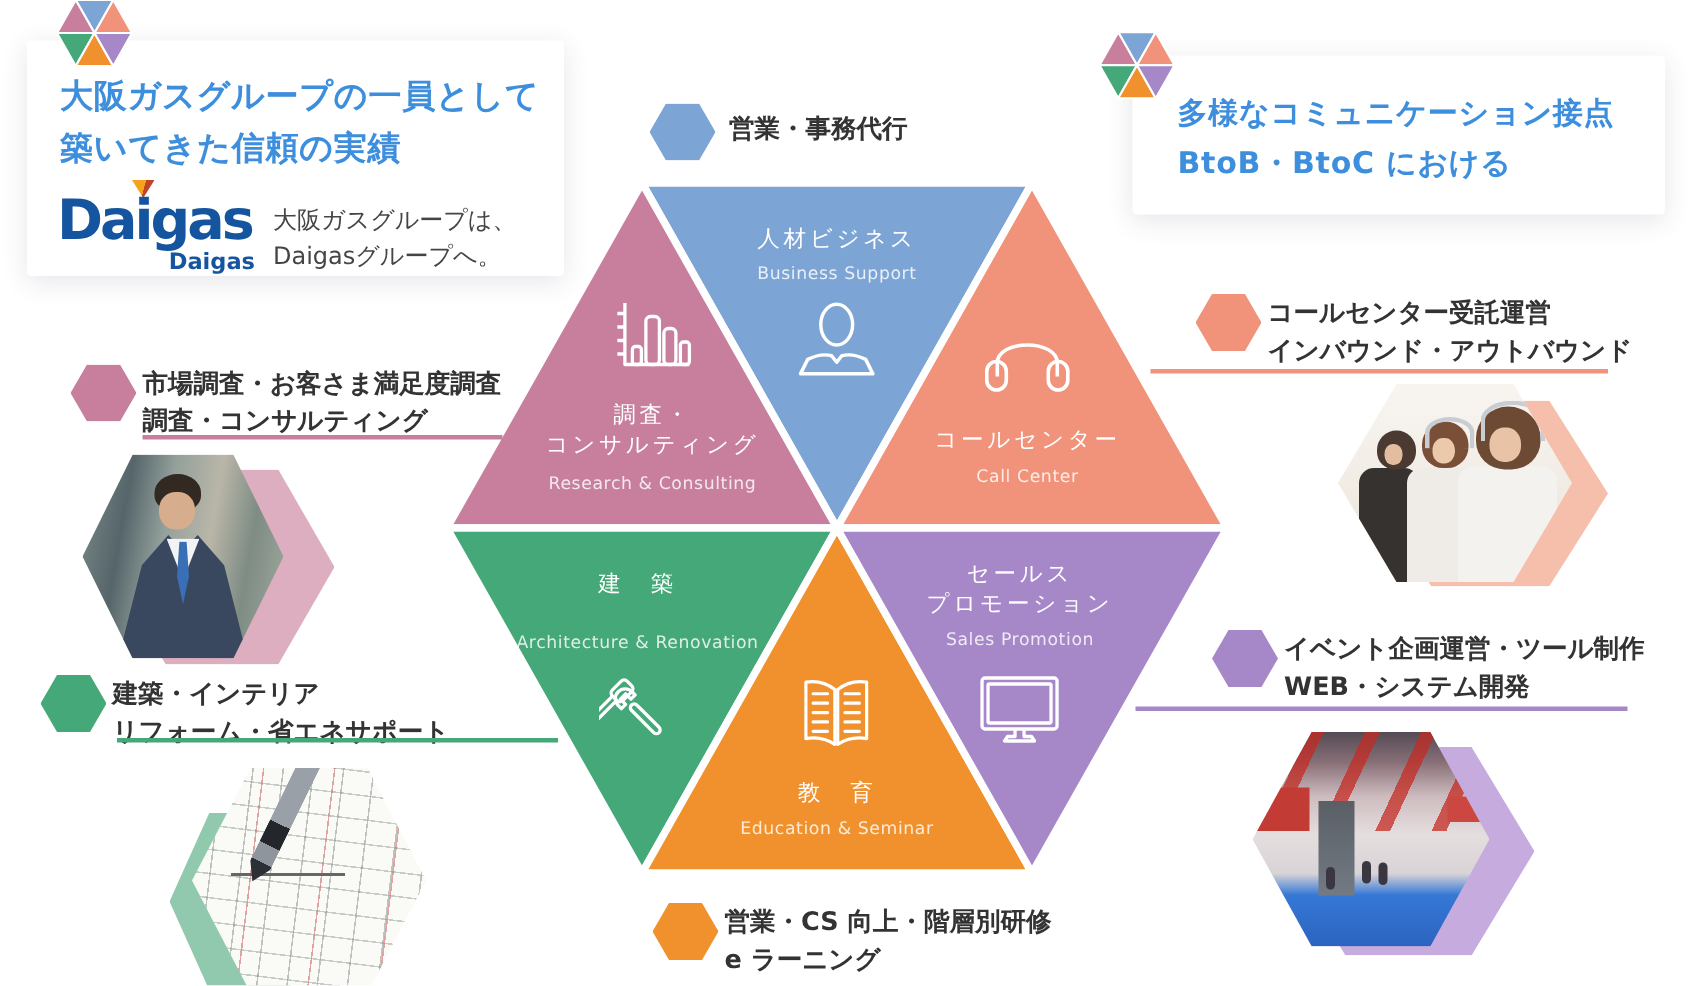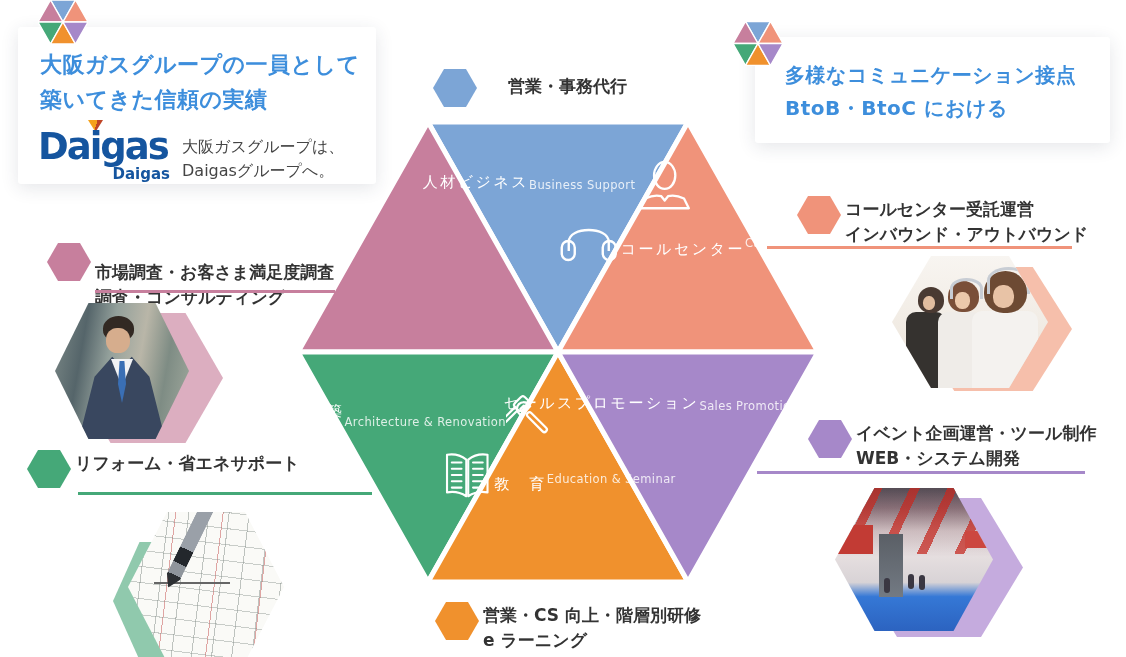--- a/index.html
+++ b/index.html
@@ -25,21 +25,21 @@
   .logo-caption{margin:0 0 2px 12px;font-size:16px;line-height:24px;color:#454545}
   
   .deco{position:absolute}
   .deco-1{left:38px;top:0}
   .deco-2{left:733px;top:21px}
   
   .hexwrap{position:absolute;left:298px;top:122px;width:520px;height:460px}
   .hexwrap svg.base{position:absolute;left:0;top:0}
   .tri-blue{fill:var(--c-blue)} .tri-pink{fill:var(--c-pink)} .tri-salmon{fill:var(--c-salmon)}
   .tri-green{fill:var(--c-green)} .tri-orange{fill:var(--c-orange)} .tri-purple{fill:var(--c-purple)}
-  .seg{position:absolute;display:flex;flex-direction:row;align-items:center;transform:translateX(-50%);
+  .seg{position:absolute;display:flex;flex-direction:column;align-items:center;transform:translateX(-50%);
        color:#fff;text-align:center;white-space:nowrap}
   .seg .jp{font-size:15px;letter-spacing:2.5px;line-height:20px}
   .seg .en{font-size:11.5px;letter-spacing:.4px;line-height:16px;color:rgba(255,255,255,.82)}
   .seg-business{left:260px;top:27px}
   .seg-research{left:137px;top:76px}
   .seg-call{left:387px;top:93px}
   .seg-architecture{left:127px;top:257px}
   .seg-education{left:260px;top:328px}
   .seg-sales{left:382px;top:250px}
   .icon svg{display:block}
@@ -167,20 +167,35 @@
       <div class="jp">人材ビジネス</div>
       <div class="en" style="margin-top:5px">Business Support</div>
       <div class="icon" style="margin-top:10px">
         <svg width="58" height="56" viewBox="0 0 60 58" fill="none" stroke="#fff" stroke-width="2.4" stroke-linejoin="round">
           <ellipse cx="30" cy="17" rx="11" ry="14"></ellipse>
           <path d="M5 51 L10 41 Q19 36.5 26.5 38.5 L30 43 L33.5 38.5 Q41 36.5 50 41 L55 51 Z"></path>
         </svg>
       </div>
     </div>
 
+    <div class="seg seg-research">
+      <div class="icon">
+        <svg width="56" height="52" viewBox="0 0 56 52" fill="none" stroke="#fff" stroke-width="2.2" stroke-linejoin="round">
+          <path d="M10 4 V45 H53"></path>
+          <path d="M10 11 H5 M10 20 H5 M10 29 H5 M10 38 H5"></path>
+          <rect x="15" y="33" width="6" height="12" rx="2"></rect>
+          <rect x="24" y="13" width="9" height="32" rx="3"></rect>
+          <rect x="36" y="21" width="8" height="24" rx="3"></rect>
+          <rect x="47" y="30" width="6" height="15" rx="2"></rect>
+        </svg>
+      </div>
+      <div class="jp" style="margin-top:16px">調査・</div>
+      <div class="jp">コンサルティング</div>
+      <div class="en" style="margin-top:8px">Research &amp; Consulting</div>
+    </div>
 
     <div class="seg seg-call">
       <div class="icon">
         <svg width="64" height="50" viewBox="0 0 64 50" fill="none" stroke="#fff" stroke-width="2.4" stroke-linejoin="round">
           <path d="M12 36 V27 C12 11 52 11 52 27 V36"></path>
           <rect x="5" y="26" width="13" height="19" rx="6.5"></rect>
           <rect x="46" y="26" width="13" height="19" rx="6.5"></rect>
         </svg>
       </div>
       <div class="jp" style="margin-top:18px">コールセンター</div>
@@ -225,26 +240,26 @@
         <svg width="58" height="48" viewBox="0 0 58 48" fill="none" stroke="#fff" stroke-width="2.2" stroke-linejoin="round">
           <rect x="4" y="4" width="50" height="34" rx="2"></rect>
           <rect x="8" y="8" width="42" height="26" rx="1"></rect>
           <path d="M26 38 v5 h-5 l-2 3 h20 l-2 -3 h-5 v-5"></path>
         </svg>
       </div>
     </div>
   </div>
 
   <div class="bullet b-blue" style="left:433px;top:69px"></div>
-  <div class="side-text" style="left:508px;top:74px">
+  <div class="side-text" style="left:486px;top:74px">
     <div>営業・事務代行</div>
   </div>
 
   <div class="bullet b-pink" style="left:47px;top:243px"></div>
-  <div class="side-text" style="left:95px;top:260px">
+  <div class="side-text" style="left:95px;top:244px">
     <div>市場調査・お客さま満足度調査</div>
     <div>調査・コンサルティング</div>
   </div>
   <div class="uline u-pink"></div>
 
   <div class="bullet b-salmon" style="left:797px;top:196px"></div>
   <div class="side-text" style="left:845px;top:197px">
     <div>コールセンター受託運営</div>
     <div>インバウンド・アウトバウンド</div>
   </div>
@@ -252,20 +267,21 @@
 
   <div class="bullet b-purple" style="left:808px;top:420px"></div>
   <div class="side-text" style="left:856px;top:421px">
     <div>イベント企画運営・ツール制作</div>
     <div>WEB・システム開発</div>
   </div>
   <div class="uline u-purple"></div>
 
   <div class="bullet b-green" style="left:27px;top:450px"></div>
   <div class="side-text" style="left:75px;top:451px">
+    <div>建築・インテリア</div>
     <div>リフォーム・省エネサポート</div>
   </div>
   <div class="uline u-green"></div>
 
   <div class="bullet b-orange" style="left:435px;top:602px"></div>
   <div class="side-text" style="left:483px;top:603px">
     <div>営業・CS 向上・階層別研修</div>
     <div>e ラーニング</div>
   </div>
 

